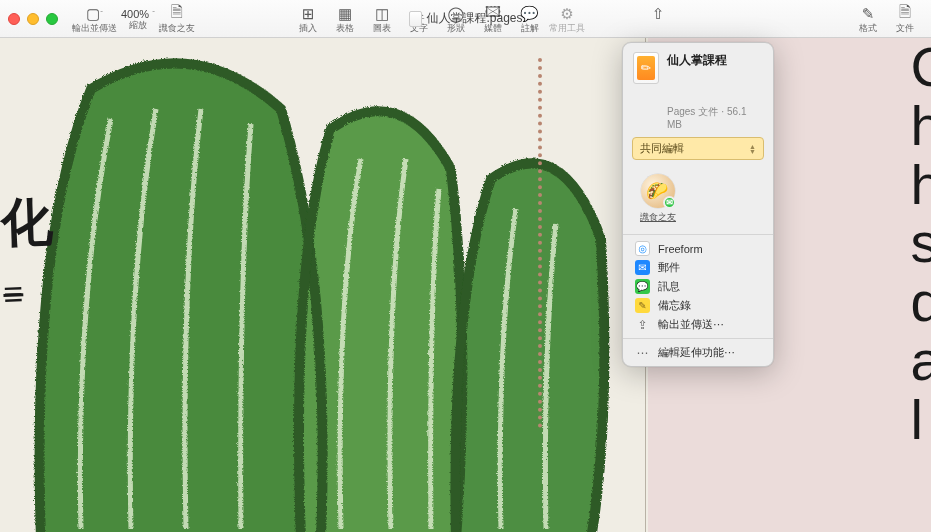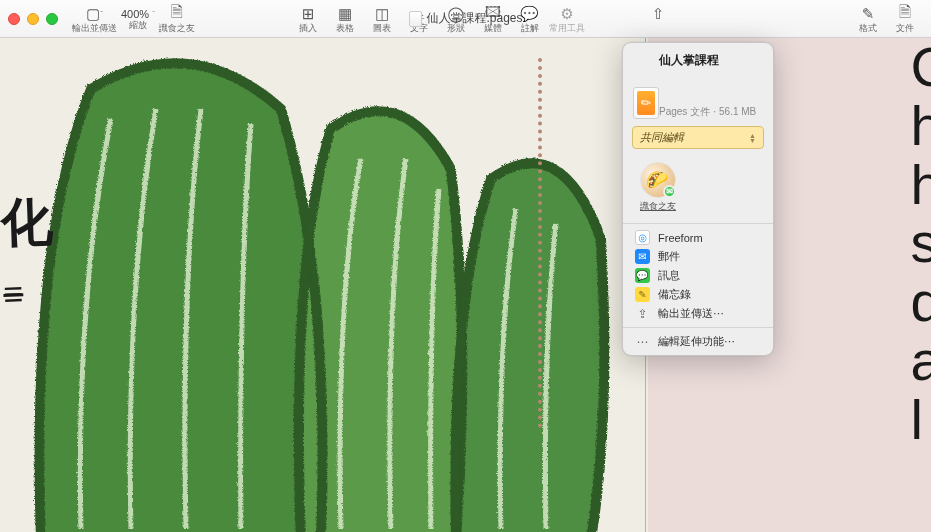--- a/index.html
+++ b/index.html
@@ -27,28 +27,28 @@
     .page-right { position: absolute; top: 0; left: 648px; width: 300px; height: 100%; background: #ebdcda; }
     .page-sep { position: absolute; top: 0; left: 645px; width: 1px; height: 100%; background: #b8b2a5; }
     
     .cactus-svg { position: absolute; top: 0; left: 0; }
     .scribble { position: absolute; top: 150px; left: 2px; font-size: 52px; font-weight: 700; color: #1a1a1a; font-family: "Brush Script MT", cursive; transform: rotate(-2deg); }
     .text-sample { position: absolute; top: 0; right: -20px; font-size: 56px; font-family: "Times New Roman", serif; color: #1a1a1a; line-height: 1.05; }
     
     .dotted-line { position: absolute; top: 20px; left: 538px; width: 0; height: 370px; border-left: 4px dotted #b88570; }
     
     .share-pop { position: absolute; top: 42px; left: 622px; width: 152px; background: #eeeeee; border: 1px solid #c6c6c6; border-radius: 9px; box-shadow: 0 6px 30px rgba(0,0,0,.25), 0 0 0 .5px rgba(0,0,0,.06); overflow: hidden; }
-    .pop-header { display: flex; padding: 9px 10px 7px; align-items: flex-end; border-radius: 15px; }
+    .pop-header { display: flex; gap: 8px; padding: 9px 10px 7px; align-items: flex-start; border-radius: 15px; }
     .doc-icon-lg { width: 26px; height: 32px; background: linear-gradient(#fff,#f7f7f7); border: 1px solid #d0d0d0; border-radius: 3px; position: relative; flex-shrink: 0; }
     .doc-icon-lg::before { content:""; position:absolute; inset:3px; background: linear-gradient(#ffb030,#ff8a20); border-radius:2px; }
     .doc-icon-lg::after { content:"✎"; position:absolute; top:50%; left:50%; transform:translate(-50%,-50%) rotate(-40deg); color:#fff; font-size:12px; }
     .pop-title { font-size: 12px; font-weight: 600; color: #222; }
     .pop-sub { font-size: 10px; color: #8a8a8a; margin-top: 36px; }
     
-    .pop-collab { margin: 0 9px 8px; background: #ffe9a8; border: .5px solid #d9bd6f; border-radius: 4px; padding: 3px 7px; display: flex; justify-content: space-between; align-items: center; font-size: 11px; color: #5b4a1a; font-style: italic; }
+    .pop-collab { margin: 0 9px 8px; background: #ffe9a8; border: .5px solid #d9bd6f; border-radius: 4px; padding: 3px 7px; display: flex; justify-content: space-between; align-items: center; font-size: 11px; color: #5b4a1a; }
     .collab-chev { color: #9a8650; display:flex; flex-direction:column; line-height:5px; font-size:7px; }
     
     .contact-row { padding: 6px 10px 10px; display: flex; }
     .contact { display: flex; flex-direction: column; align-items: center; gap: 3px; width: 50px; }
     .avatar { width: 34px; height: 34px; border-radius: 50%; background: radial-gradient(circle at 35% 35%, #fff4e0,#e0b070); position: relative; box-shadow: 0 0 0 .5px rgba(0,0,0,.1); }
     .avatar::after { content:"🌮"; position:absolute; top:50%; left:50%; transform:translate(-50%,-50%); font-size:18px; }
     .status-dot { position: absolute; bottom: -1px; right: -1px; width: 13px; height: 13px; background: #34c749; border-radius: 50%; border: 2px solid #eeeeee; display:flex; align-items:center; justify-content:center; color:#fff; font-size:8px; font-weight:700; }
     .contact-name { font-size: 9px; color: #555; text-align:center;text-decoration:underline; }
     
     .pop-sep { height: 1px; background: #d4d4d4; margin: 0; }

